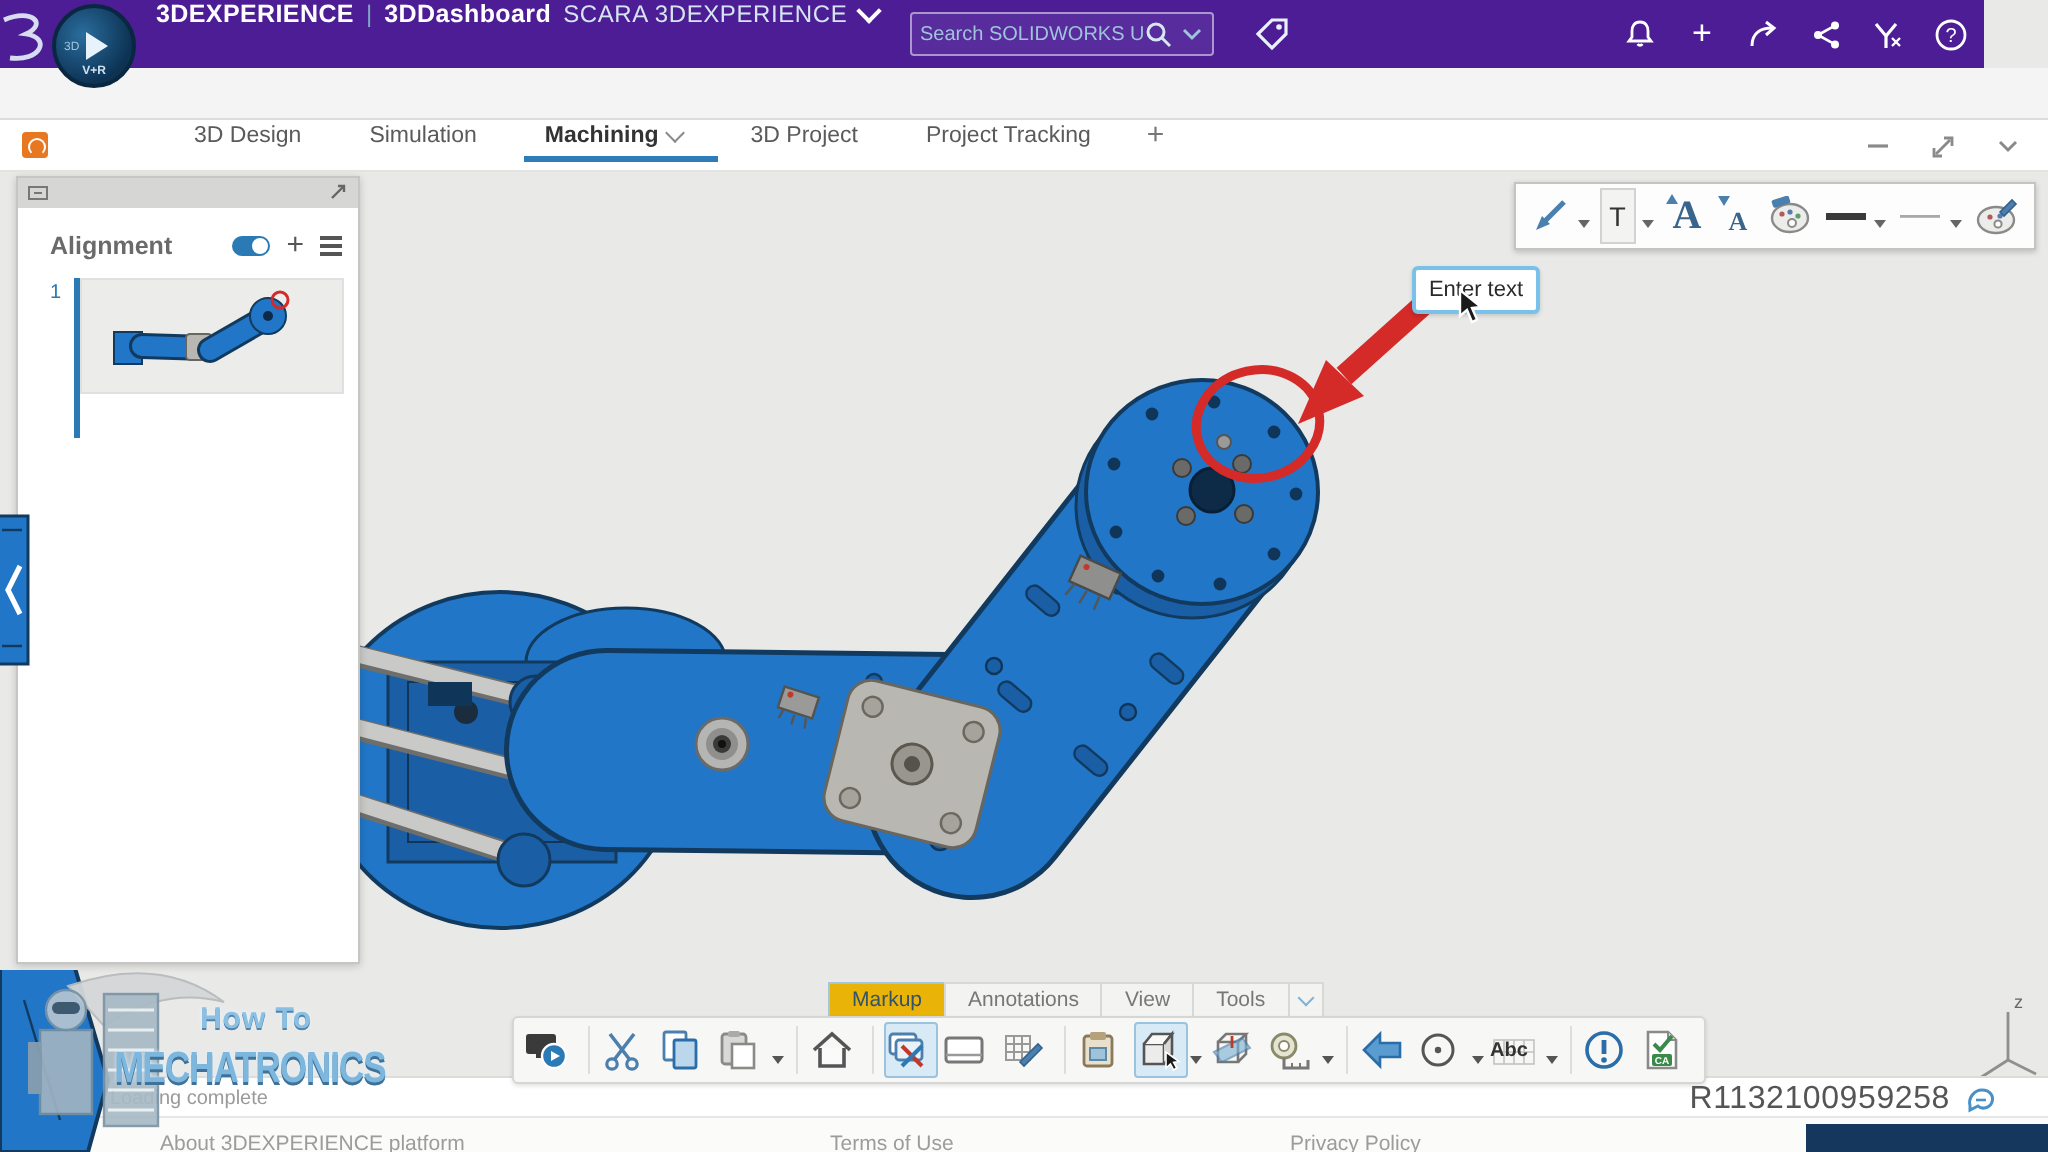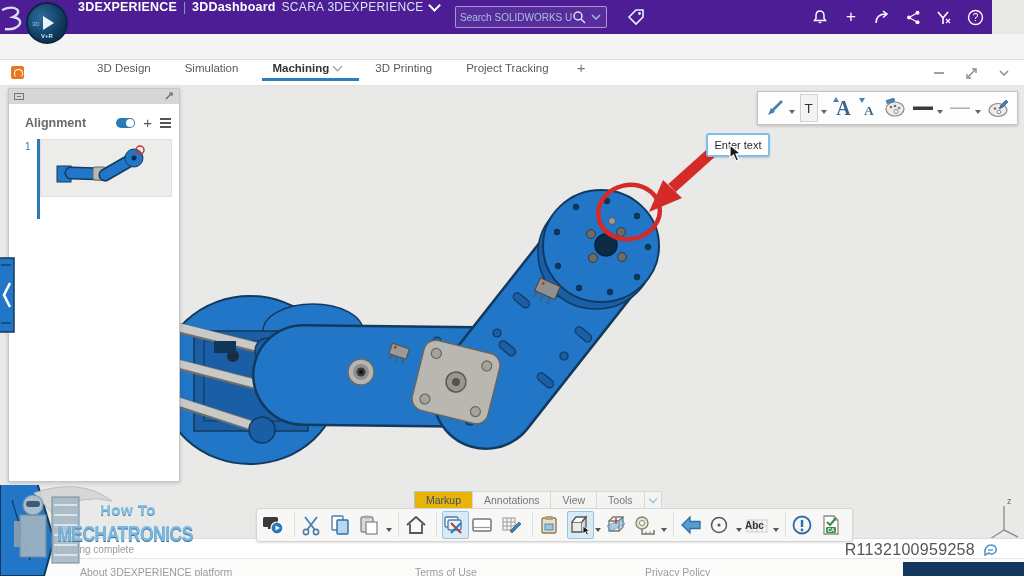--- a/index.html
+++ b/index.html
@@ -339,21 +339,21 @@
 </svg>
 <div class="abs" id="tabrow">
   <div class="tabs">
     <span class="navtab">3D Design</span>
     <span class="navtab">Simulation</span>
     <span class="navtab active">
       <span>Machining</span>
       <span class="chev-down-g"></span>
       <span class="underline"></span>
     </span>
-    <span class="navtab">3D Printing</span>
+    <span class="navtab">3D Project</span>
     <span class="navtab">Project Tracking</span>
     <span class="tab-add">+</span>
   </div>
 </div>
 
 <div class="abs" id="titlebar">
   <span id="enovia-icon"></span>
   <div id="titlebar-controls">
     <svg width="12" height="12" viewBox="0 0 12 12">
         <line x1="1" y1="6" x2="11" y2="6" stroke="#8a8a8a" stroke-width="1.6"></line>

